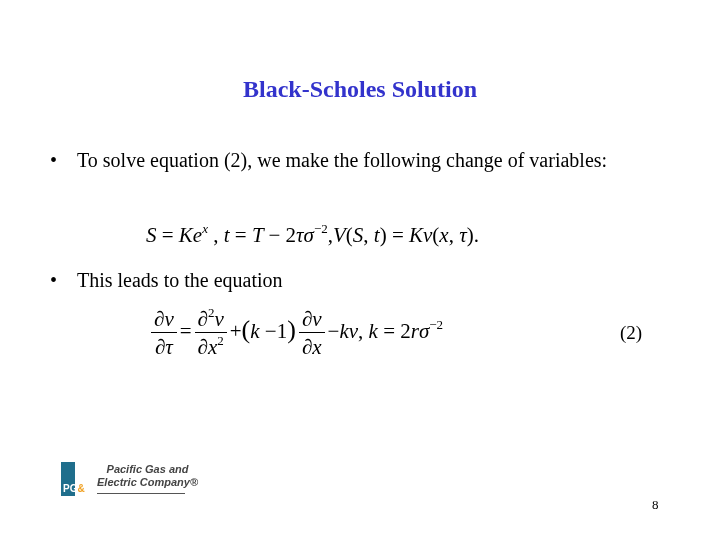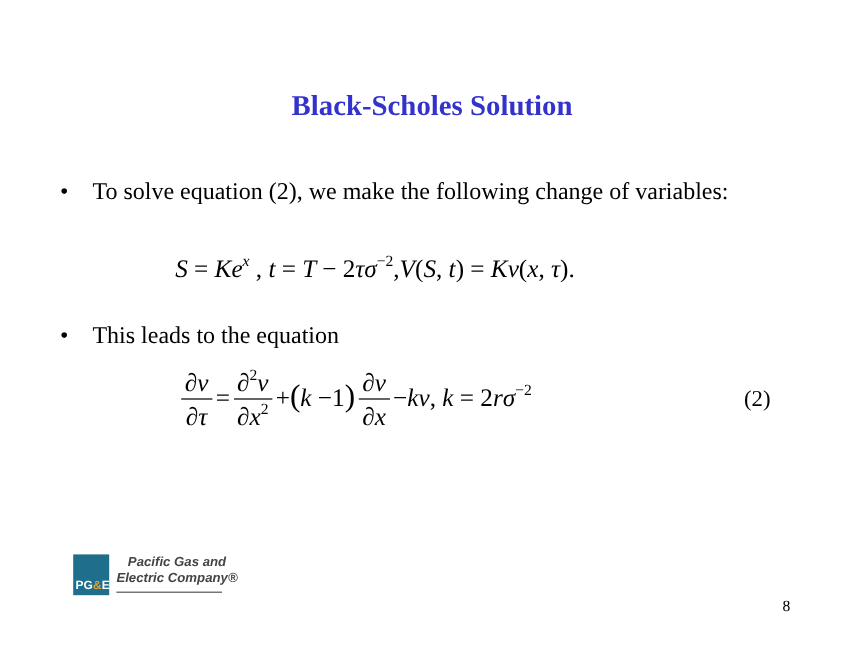--- a/index.html
+++ b/index.html
@@ -10,38 +10,38 @@
   .bullet { position:absolute; left:50px; font-size:20px; line-height:24px; }
   .bullet .dot { position:absolute; left:0; top:0; }
   .bullet .txt { position:absolute; left:27px; top:0; width:600px; }
   .math { font-style:italic; font-size:21px; position:absolute; white-space:nowrap; }
   .math .up { font-style:normal; }
   sup { font-size:13px; vertical-align:9px; line-height:0; }
   .frac { display:inline-block; vertical-align:middle; text-align:center; margin:0 3px; }
   .frac .num { display:block; border-bottom:1px solid #000; padding:0 3px; line-height:26px; }
   .frac .den { display:block; padding:0 3px; line-height:28px; }
   .eqnum { position:absolute; left:620px; top:322px; font-size:19px; }
-  .logo { position:absolute; left:61px; top:462px; width:30px; height:34px; background:#1f6e8c; }
+  .logo { position:absolute; left:61px; top:462px; width:14px; height:34px; background:#1f6e8c; }
   .logo .lt { position:absolute; bottom:2px; left:2px; font:bold 10px "Liberation Sans", sans-serif; color:#fff; }
   .logo .lt span { color:#f0a020; }
   .logotext { position:absolute; left:97px; top:463px; font:italic bold 11px/13px "Liberation Sans", sans-serif; color:#444;text-align:center; }
   .logoline { position:absolute; left:97px; top:493px; width:88px; height:1px; background:#555; }
   .pagenum { position:absolute; left:652px; top:497px; font-size:13px; }
 </style>
 </head>
 <body>
 
 <div class="title">Black-Scholes Solution</div>
 
 <div class="bullet" style="top:148px;">
   <span class="dot">•</span>
   <span class="txt">To solve equation (2), we make the following change of variables:</span>
 </div>
 
-<div class="math" style="left:146px; top:212px;">
+<div class="math" style="left:146px; top:223px;">
   S <span class="up">=</span> Ke<sup>x</sup> <span class="up">,</span> t <span class="up">=</span> T <span class="up">− 2</span>τσ<sup class="up">−2</sup><span class="up">,</span>V<span class="up">(</span>S<span class="up">,</span> t<span class="up">) =</span> Kv<span class="up">(</span>x<span class="up">,</span> τ<span class="up">).</span>
 </div>
 
 <div class="bullet" style="top:268px;">
   <span class="dot">•</span>
   <span class="txt">This leads to the equation</span>
 </div>
 
 <div class="math" style="left:148px; top:306px;">
   <span class="frac"><span class="num">∂v</span><span class="den">∂τ</span></span><span class="up">=</span><span class="frac"><span class="num">∂<sup class="up">2</sup>v</span><span class="den">∂x<sup class="up">2</sup></span></span><span class="up">+</span><span class="up" style="font-size:26px;">(</span>k <span class="up">−1</span><span class="up" style="font-size:26px;">)</span><span class="frac"><span class="num">∂v</span><span class="den">∂x</span></span><span class="up">−</span>kv<span class="up">,</span> k <span class="up">= 2</span>rσ<sup class="up">−2</sup>

